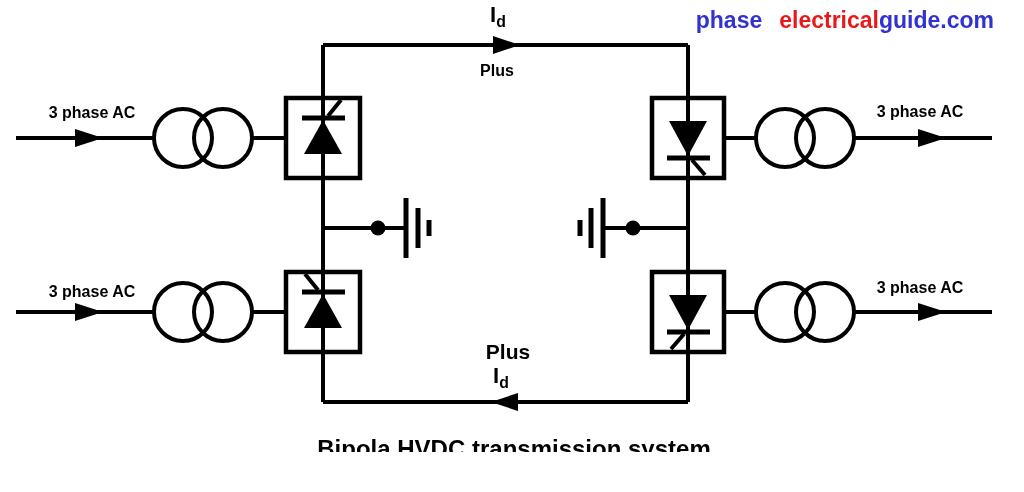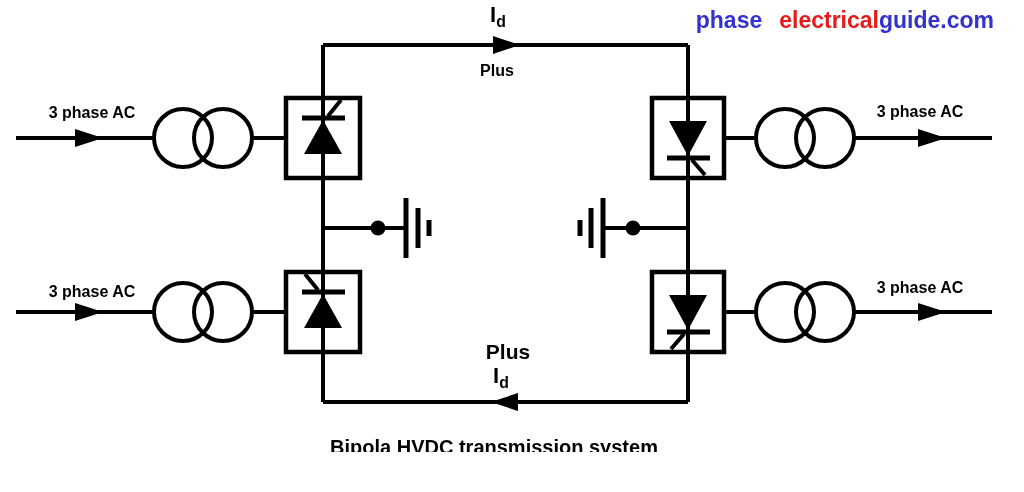--- a/index.html
+++ b/index.html
@@ -18,21 +18,21 @@
   }
   .label sub{font-size:0.72em;vertical-align:-0.3em;}
   .lbl-ac-tl{left:92px;top:104px;}
   .lbl-ac-bl{left:92px;top:283px;}
   .lbl-ac-tr{left:920px;top:103px;}
   .lbl-ac-br{left:920px;top:279px;}
   .lbl-id-top{left:498px;top:3px;font-size:22px;}
   .lbl-plus{left:497px;top:62px;font-size:16px;}
   .lbl-minus{left:508px;top:340px;font-size:21px;}
   .lbl-id-bottom{left:501px;top:364px;font-size:22px;}
-  .caption{left:494px;top:436px;font-size:20px;}
+  .caption{left:514px;top:436px;font-size:24px;}
   .logo{
     position:absolute;right:30px;top:7px;font-weight:bold;font-size:23px;
     white-space:nowrap;letter-spacing:0px;
   }
   .logo .blue{color:var(--logo_blue);}
   .logo .red{color:var(--logo_red);margin-left:17px;}
 </style>
 </head>
 <body>
 

